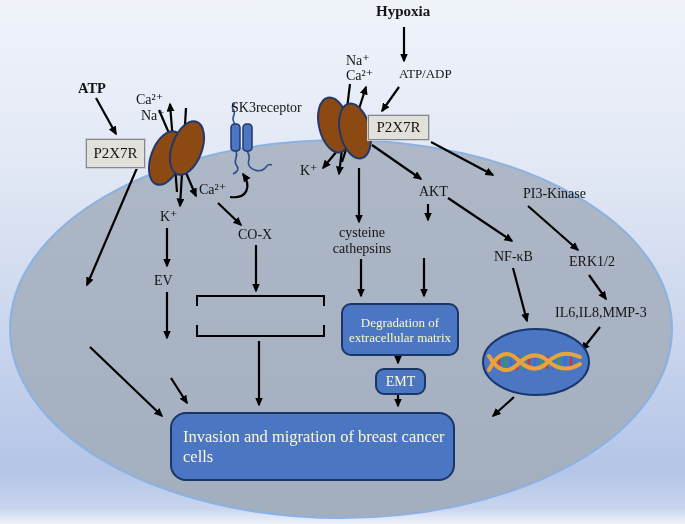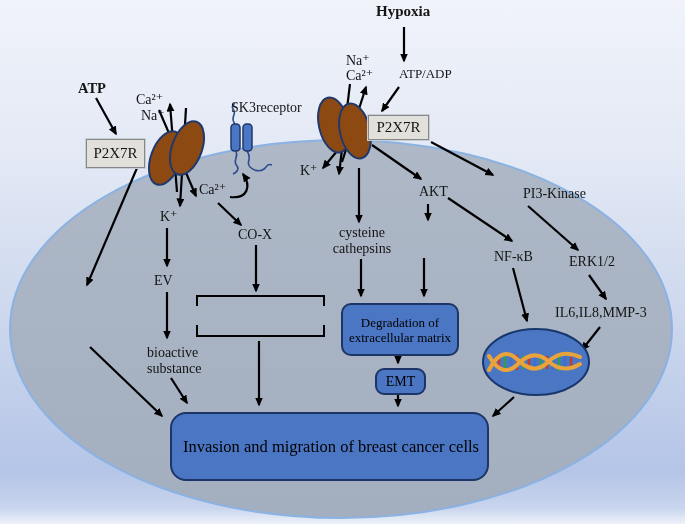--- a/index.html
+++ b/index.html
@@ -28,21 +28,21 @@
     box-shadow:0 0 0 1px #c9cdd4;
     display:flex;align-items:center;justify-content:center;
     font-size:15px;
   }
   .blue-box{
     position:absolute;
     background:#4a76c4;
     border:2px solid #1b3666;
     display:flex;align-items:center;justify-content:center;
     text-align:center;
-    color:#000000;
+    color:#fef9c3;
   }
   .bracket-row{
     position:absolute;
     display:flex;justify-content:space-between;
     font-size:13.5px;
   }
 </style>
 </head>
 <body>
 
@@ -152,27 +152,26 @@
   <div class="lbl" style="left:160px;top:209px;">K⁺</div>
   <div class="lbl" style="left:300px;top:163px;">K⁺</div>
   <div class="lbl" style="left:199px;top:182px;">Ca²⁺</div>
   <div class="lbl" style="left:231px;top:100px;font-size:14px;">SK3receptor</div>
 
   <div class="p2x7r-box" style="left:86px;top:139px;width:57px;height:27px;">P2X7R</div>
   <div class="p2x7r-box" style="left:368px;top:115px;width:59px;height:23px;">P2X7R</div>
 
   <div class="lbl" style="left:238px;top:227px;font-size:14px;">CO-X</div>
   <div class="lbl" style="left:154px;top:273px;font-size:14px;">EV</div>
-  <div class="lbl wrap" style="left:147px;top:345px;width:66px;">bioactive substance</div>
 
 
   <div class="lbl wrap center" style="left:330px;top:225px;width:64px;">cysteine cathepsins</div>
   <div class="lbl" style="left:419px;top:184px;font-size:14px;">AKT</div>
   <div class="lbl" style="left:484px;top:186px;font-size:14px;margin-left:39px;">PI3-Kinase</div>
   <div class="lbl" style="left:494px;top:249px;font-size:14px;">NF-κB</div>
   <div class="lbl" style="left:569px;top:254px;font-size:14px;">ERK1/2</div>
   <div class="lbl" style="left:555px;top:305px;font-size:14px;">IL6,IL8,MMP-3</div>
 
   <div class="blue-box wrap" style="left:341px;top:303px;width:114px;height:49px;border-radius:10px;font-size:13px;line-height:15px;">Degradation of extracellular matrix</div>
   <div class="blue-box" style="left:375px;top:368px;width:47px;height:23px;border-radius:9px;font-size:14px;">EMT</div>
-  <div class="blue-box" style="left:170px;top:412px;width:319px;height:69px;border-radius:16px;font-size:16.5px;justify-content:flex-start;padding-left:11px;box-sizing:border-box;text-align:left;">Invasion and migration of breast cancer cells</div>
+  <div class="blue-box" style="left:170px;top:412px;width:285px;height:69px;border-radius:16px;font-size:16.5px;justify-content:flex-start;padding-left:11px;box-sizing:border-box;text-align:left;">Invasion and migration of breast cancer cells</div>
 
 </div>
 
 </body></html>

